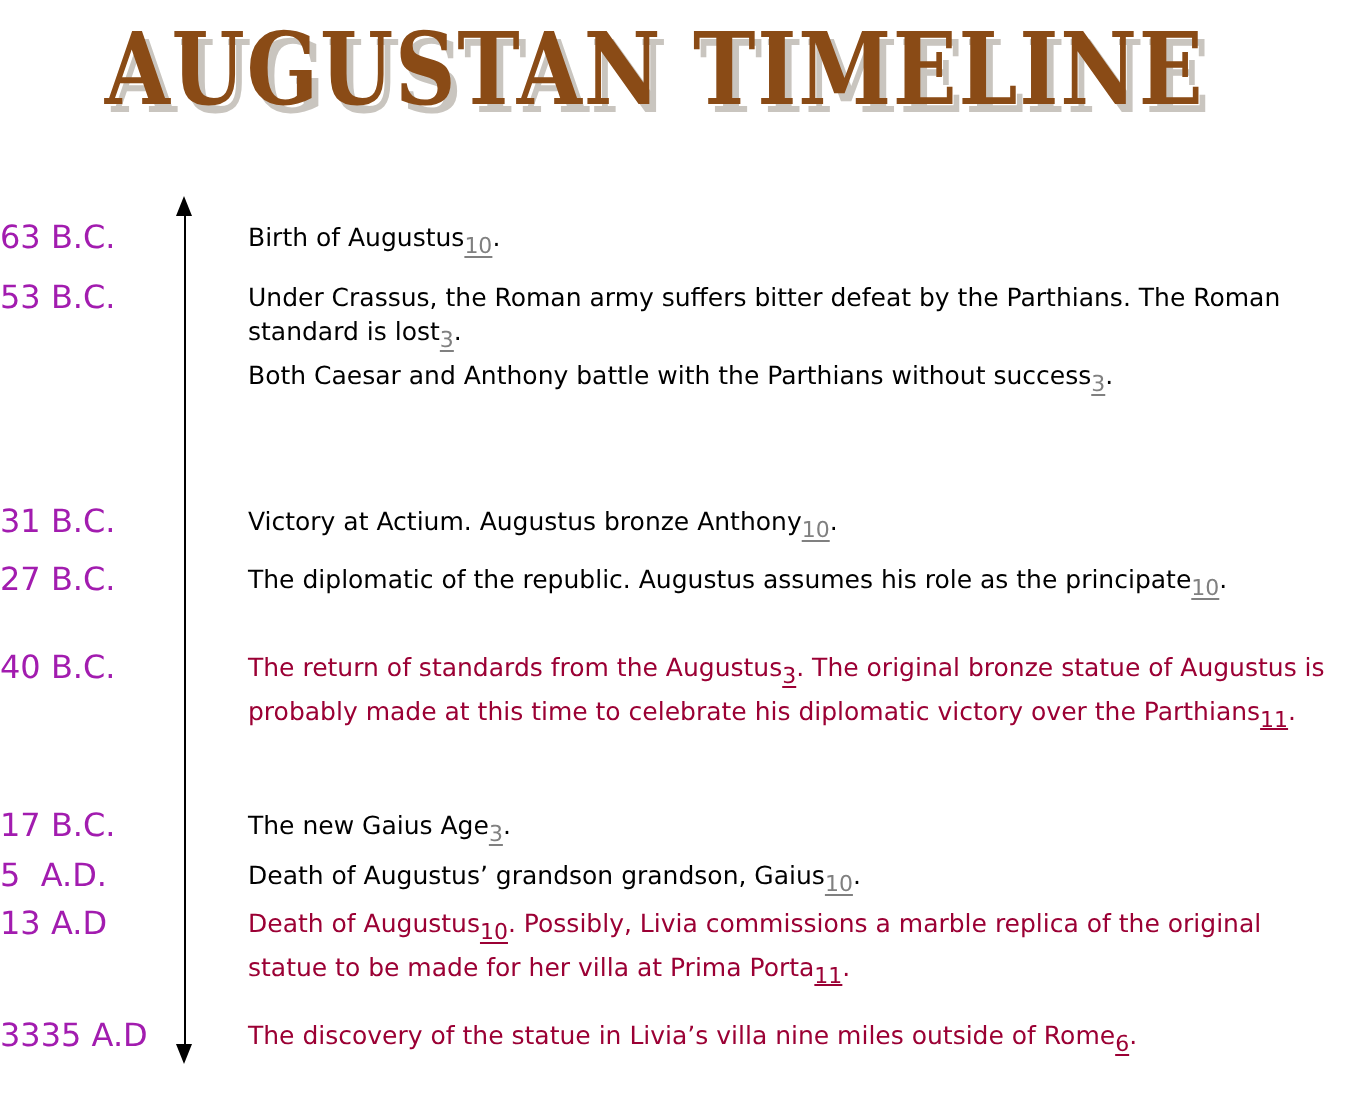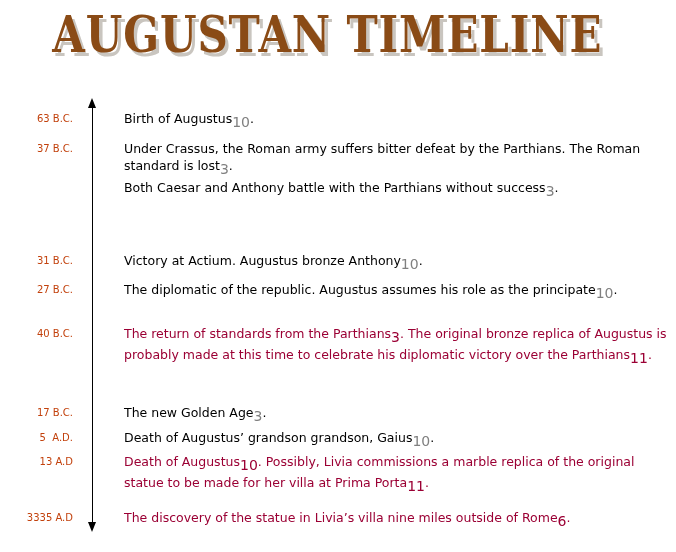--- a/index.html
+++ b/index.html
@@ -79,40 +79,40 @@
   .tl-row {
     position: absolute;
     left: 0;
     width: 676px;
   }
   .tl-date {
     position: absolute;
     left: 0;
     top: 0;
     width: 73px;
-    text-align: right;
-    font-size: 10px;
+    font-size: 16px;
     line-height: 17px;
-    color: #c2410c;
+    color: #a21caf;
     white-space: pre;
   }
   .tl-desc {
     position: absolute;
     left: 124px;
     top: 0;
     width: 548px;
     font-size: 12.5px;
     line-height: 17px;
     color: #000000;
   }
   .tl-desc.red { color: #9b0034; }
 
   .fn {
-    font-size: 14px;
+    font-size: 11px;
     vertical-align: sub;
+    text-decoration: underline;
     color: #808080;
     letter-spacing: 0;
   }
   .tl-desc.red .fn { color: #9b0034; }
 </style>
 </head>
 <body>
 
 <div id="title-block">
   <span id="title-text">AUGUSTAN TIMELINE</span>
@@ -123,42 +123,42 @@
   <div id="axis-line"></div>
   <div id="axis-arrow-bottom"></div>
 </div>
 
 <div id="rows-root">
     <div class="tl-row" style="top: 110px;">
       <div class="tl-date">63 B.C.</div>
       <div class="tl-desc"><span>Birth of Augustus</span><span class="fn">10</span><span>.</span></div>
     </div>
     <div class="tl-row" style="top: 140px;">
-      <div class="tl-date">37 B.C.</div>
+      <div class="tl-date">53 B.C.</div>
       <div class="tl-desc"><span>Under Crassus, the Roman army suffers bitter defeat by the Parthians.  The Roman standard is lost</span><span class="fn">3</span><span>.</span></div>
     </div>
     <div class="tl-row" style="top: 179px;">
       <div class="tl-date"></div>
       <div class="tl-desc"><span>Both Caesar and Anthony battle with the Parthians without success</span><span class="fn">3</span><span>.</span></div>
     </div>
     <div class="tl-row" style="top: 252px;">
       <div class="tl-date">31 B.C.</div>
       <div class="tl-desc"><span>Victory at Actium. Augustus bronze Anthony</span><span class="fn">10</span><span>.</span></div>
     </div>
     <div class="tl-row" style="top: 281px;">
       <div class="tl-date">27 B.C.</div>
       <div class="tl-desc"><span>The diplomatic of the republic. Augustus assumes his role as the principate</span><span class="fn">10</span><span>.</span></div>
     </div>
     <div class="tl-row" style="top: 325px;">
       <div class="tl-date">40 B.C.</div>
-      <div class="tl-desc red"><span>The return of standards from the Parthians</span><span class="fn">3</span><span>. The original bronze replica of Augustus is probably made at this time to celebrate his diplomatic victory over the Parthians</span><span class="fn">11</span><span>.</span></div>
+      <div class="tl-desc red"><span>The return of standards from the Augustus</span><span class="fn">3</span><span>. The original bronze statue of Augustus is probably made at this time to celebrate his diplomatic victory over the Parthians</span><span class="fn">11</span><span>.</span></div>
     </div>
     <div class="tl-row" style="top: 404px;">
       <div class="tl-date">17 B.C.</div>
-      <div class="tl-desc"><span>The new Golden Age</span><span class="fn">3</span><span>.</span></div>
+      <div class="tl-desc"><span>The new Gaius Age</span><span class="fn">3</span><span>.</span></div>
     </div>
     <div class="tl-row" style="top: 429px;">
       <div class="tl-date">5  A.D.</div>
       <div class="tl-desc"><span>Death of Augustus’ grandson grandson, Gaius</span><span class="fn">10</span><span>.</span></div>
     </div>
     <div class="tl-row" style="top: 453px;">
       <div class="tl-date">13 A.D</div>
       <div class="tl-desc red"><span>Death of Augustus</span><span class="fn">10</span><span>. Possibly, Livia commissions a marble replica of the original statue to be made for her villa at Prima Porta</span><span class="fn">11</span><span>.</span></div>
     </div>
     <div class="tl-row" style="top: 509px;">

